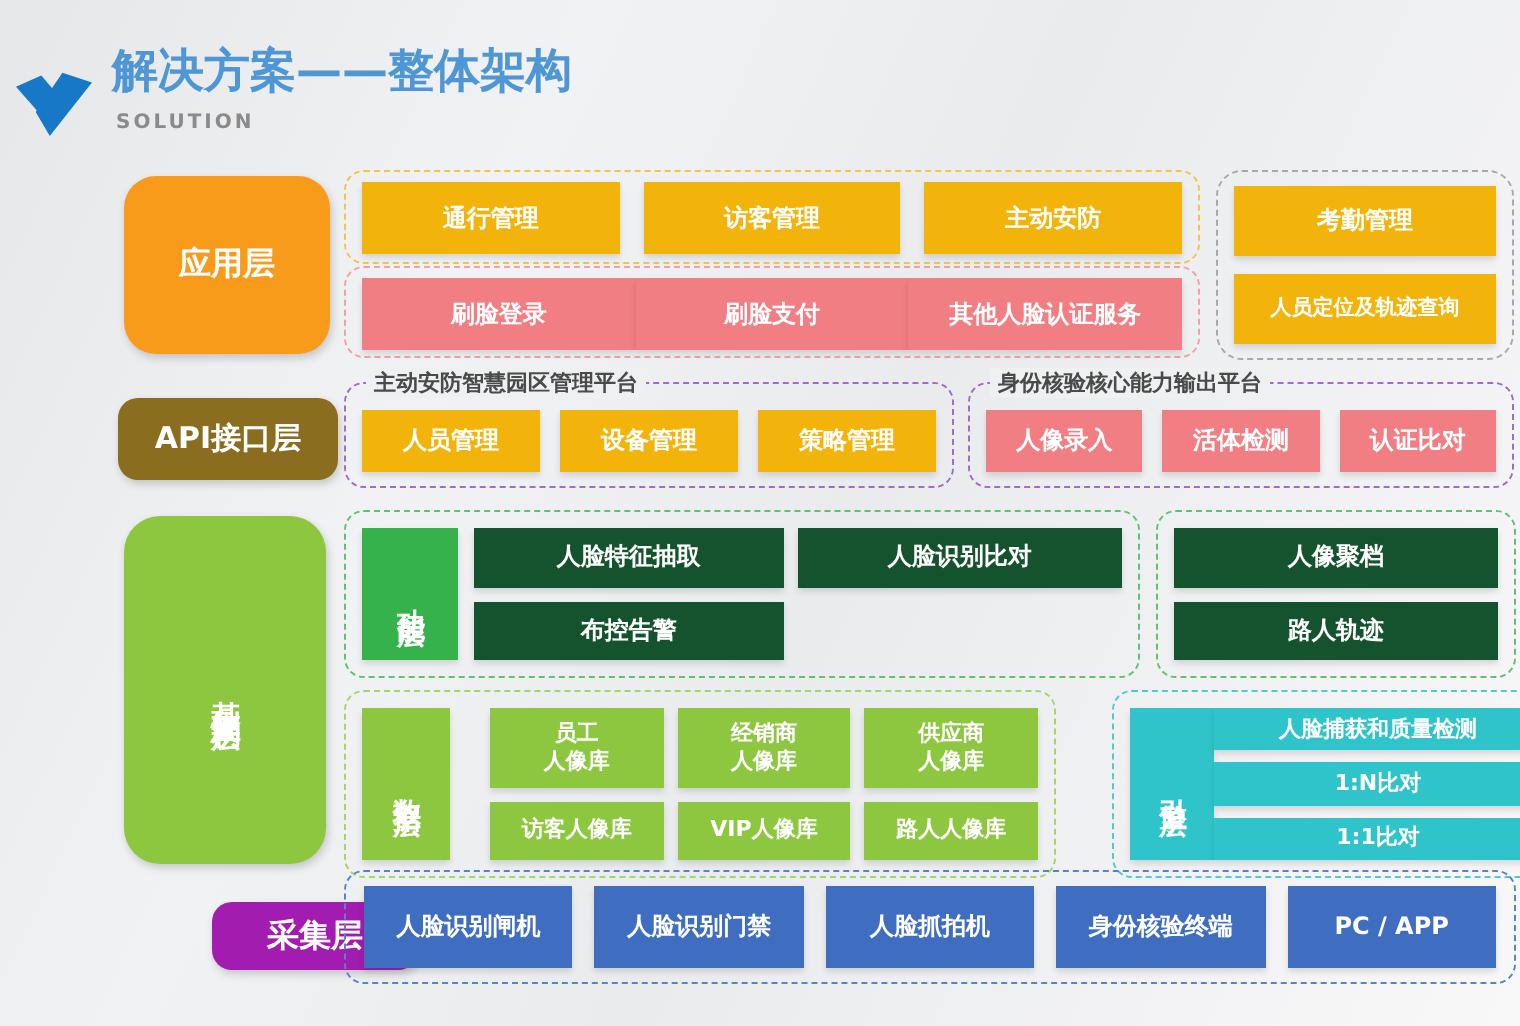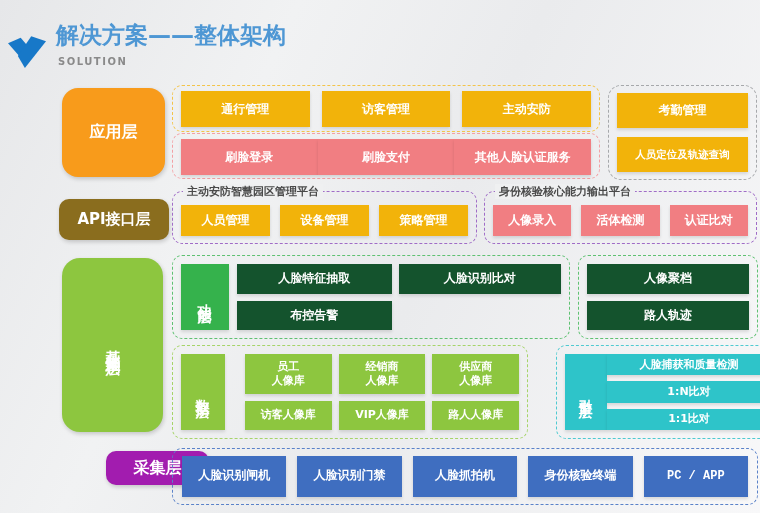--- a/index.html
+++ b/index.html
@@ -87,21 +87,21 @@
   .data-grp { left:172px; top:345px; width:356px; height:94px; padding:8px; display:flex; gap:20px; }
   .data-grid { flex:1; display:grid; grid-template-columns:1fr 1fr 1fr; grid-template-rows:1.35fr 1fr; gap:7px; }
   .data-grid .box { font-size:11px; }
   .lbl-data { width:44px; background:#8DC63F; }
   .eng-grp { left:556px; top:345px; width:224px; height:94px; padding:8px; display:flex; gap:0; }
   .eng-col { flex:1; display:flex; flex-direction:column; gap:6px; }
   .eng-col .box { flex:1; font-size:11px; }
   .lbl-eng { width:42px; background:#2EC4C9; }
 
   
-  .coll-grp { left:172px; top:448px; width:586px; height:57px; padding:7px 9px; display:flex; gap:11px;font-family:Liberation Mono, monospace; }
+  .coll-grp { left:172px; top:435px; width:586px; height:57px; padding:7px 9px; display:flex; gap:11px; }
   .coll-grp .box { flex:1; }
 </style>
 </head>
 <body>
 
 <div class="logo">
   <svg width="38" height="33" viewBox="0 0 54 46">
     <polygon points="0,10 18,2 29,15 15,27" fill="#1778C8"></polygon>
     <polygon points="33,0 54,7 24,45 14,28" fill="#1778C8"></polygon>
   </svg>

